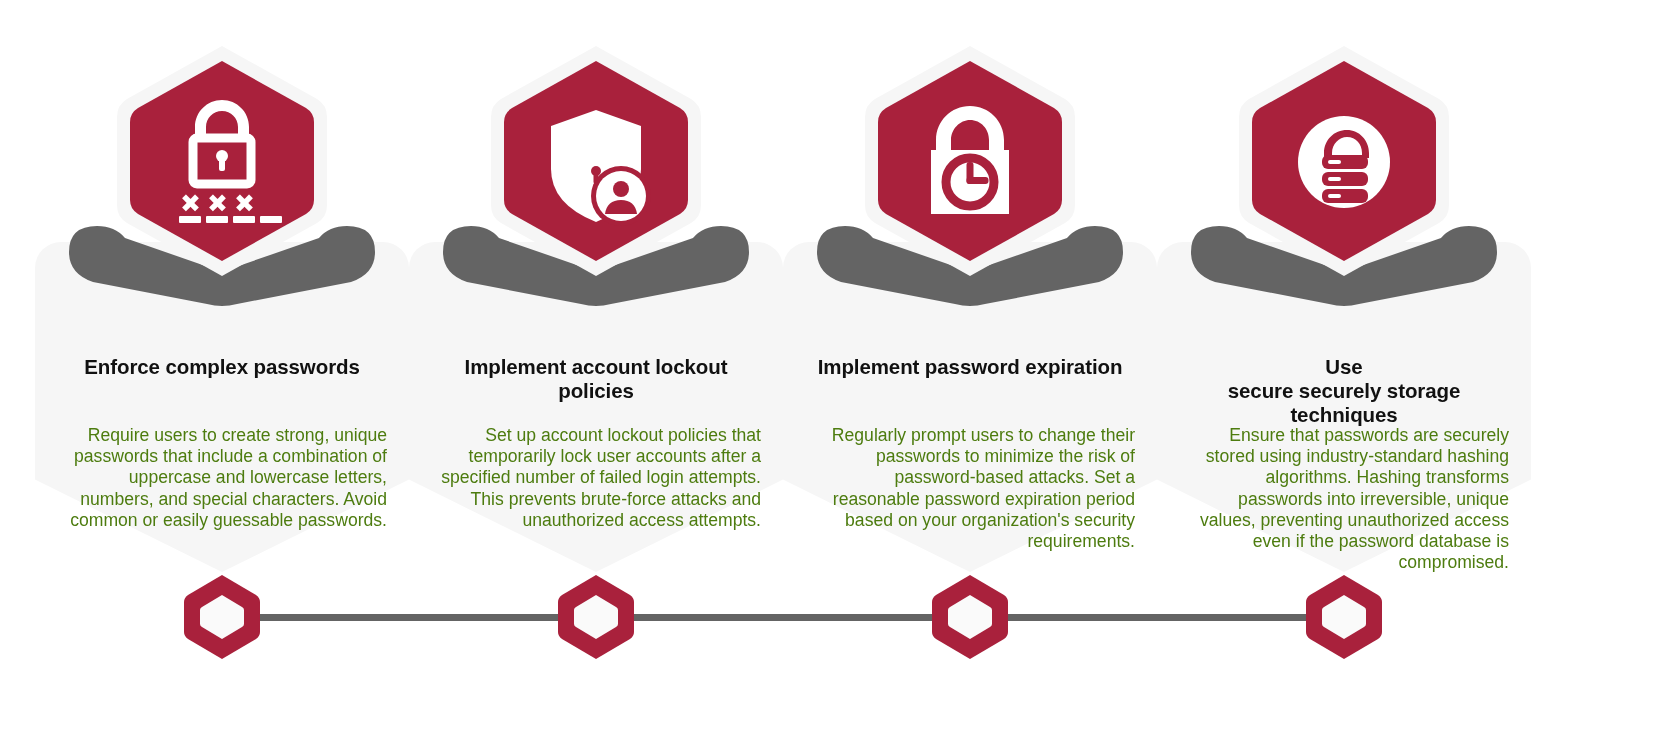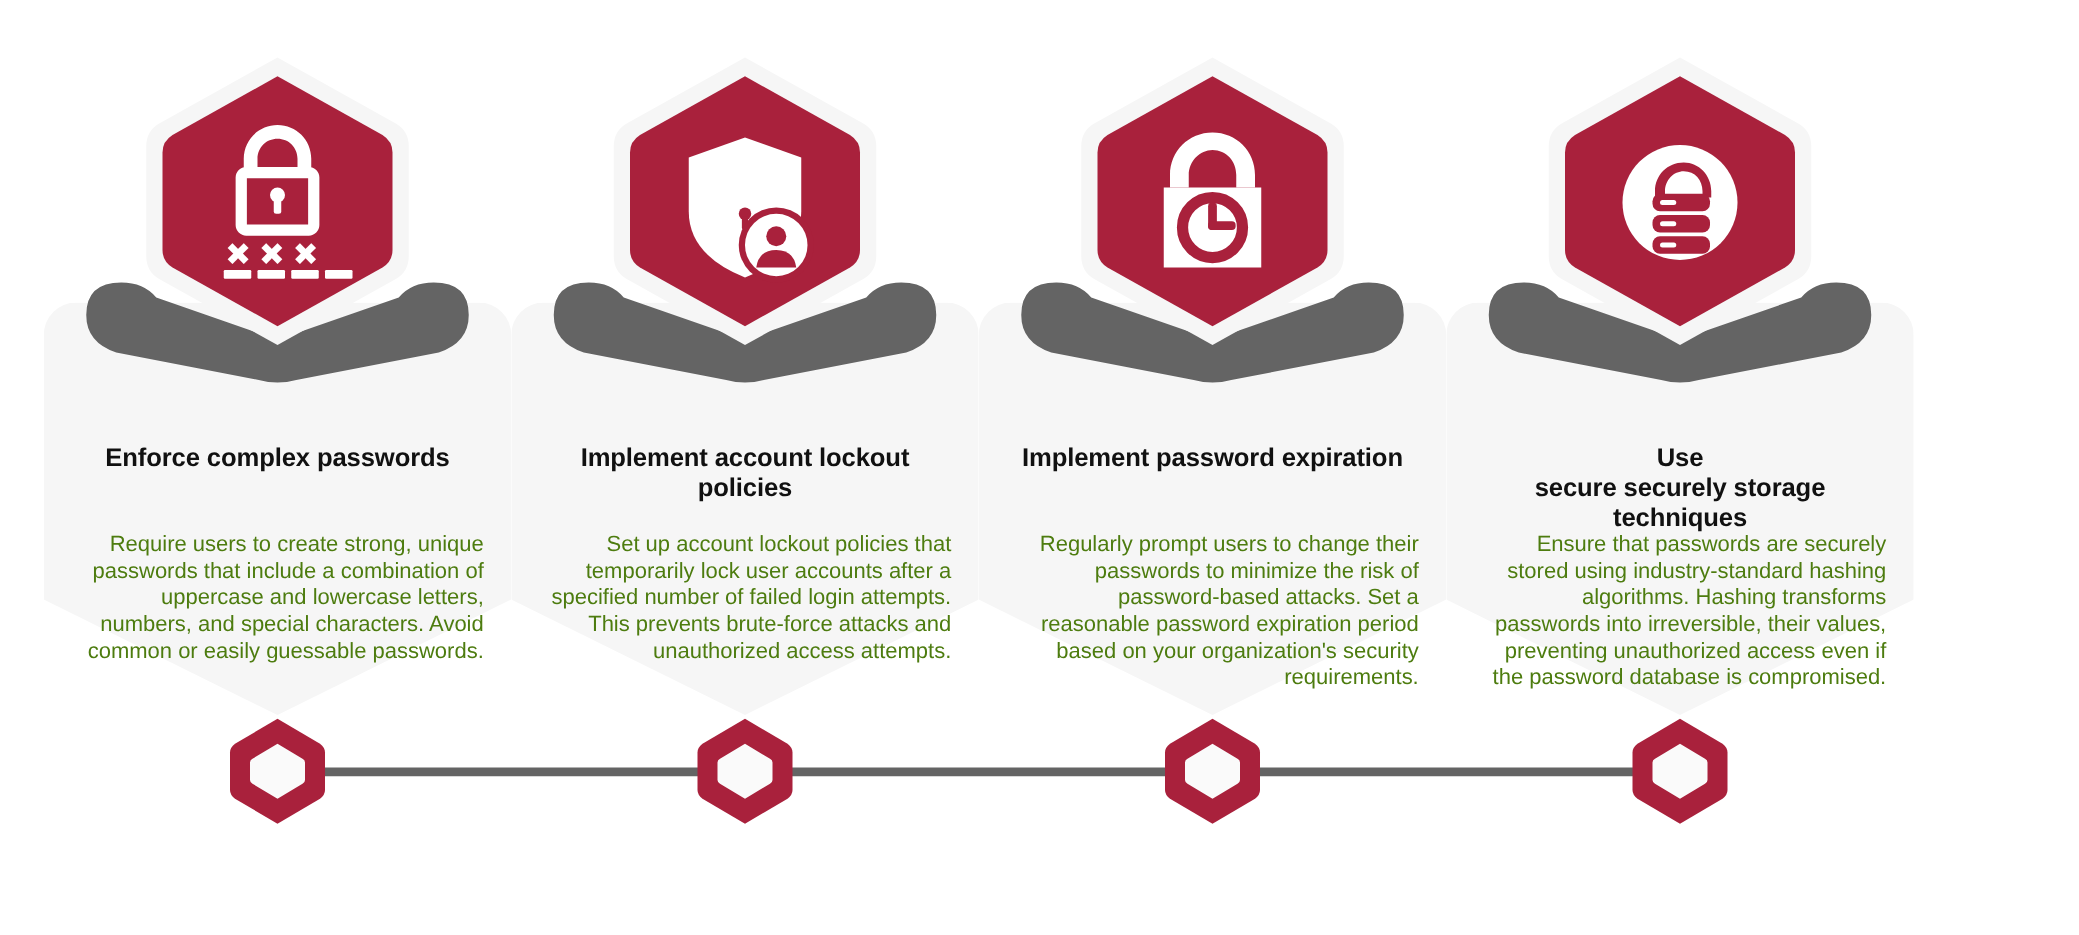--- a/index.html
+++ b/index.html
@@ -226,21 +226,21 @@
           <rect x="85" y="128" width="46" height="14" rx="6" fill="#A9213C"></rect>
           <rect x="91" y="133" width="13" height="4" rx="2" fill="#FFFFFF"></rect>
           <rect x="85" y="145" width="46" height="14" rx="6" fill="#A9213C"></rect>
           <rect x="91" y="150" width="13" height="4" rx="2" fill="#FFFFFF"></rect>
         </g>
       </svg>
     </div>
 
     <div class="card-title">Use
 secure securely storage techniques</div>
-    <div class="card-body">Ensure that passwords are securely stored using industry-standard hashing algorithms. Hashing transforms passwords into irreversible, their values, preventing unauthorized access even if the password database is compromised.</div>
+    <div class="card-body">Ensure that passwords are securely stored using industry-standard hashing algorithms. Hashing transforms passwords into irreversible, unique values, preventing unauthorized access even if the password database is compromised.</div>
   </div>
 
   <div class="marker" style="left:182px;">
     <svg viewBox="0 0 80 88" width="80" height="88" xmlns="http://www.w3.org/2000/svg">
       <path d="M40 2 L74 22 Q78 25 78 29 L78 59 Q78 63 74 66 L40 86 L6 66 Q2 63 2 59 L2 29 Q2 25 6 22 Z" fill="#A9213C"></path>
       <path d="M40 22 L60 34 Q62 35 62 37 L62 51 Q62 53 60 54 L40 66 L20 54 Q18 53 18 51 L18 37 Q18 35 20 34 Z" fill="#FAFAFA"></path>
     </svg>
   </div>
 
   <div class="marker" style="left:556px;">

